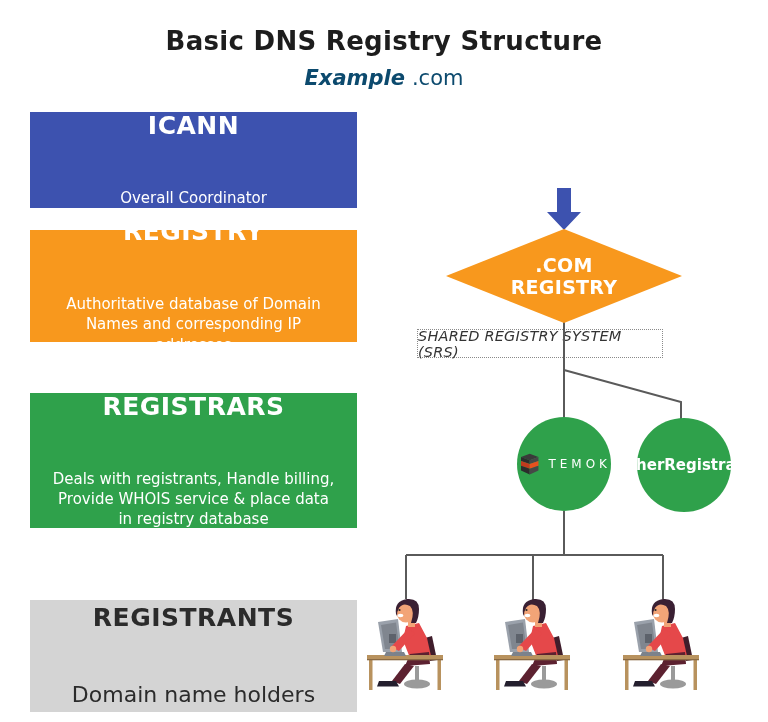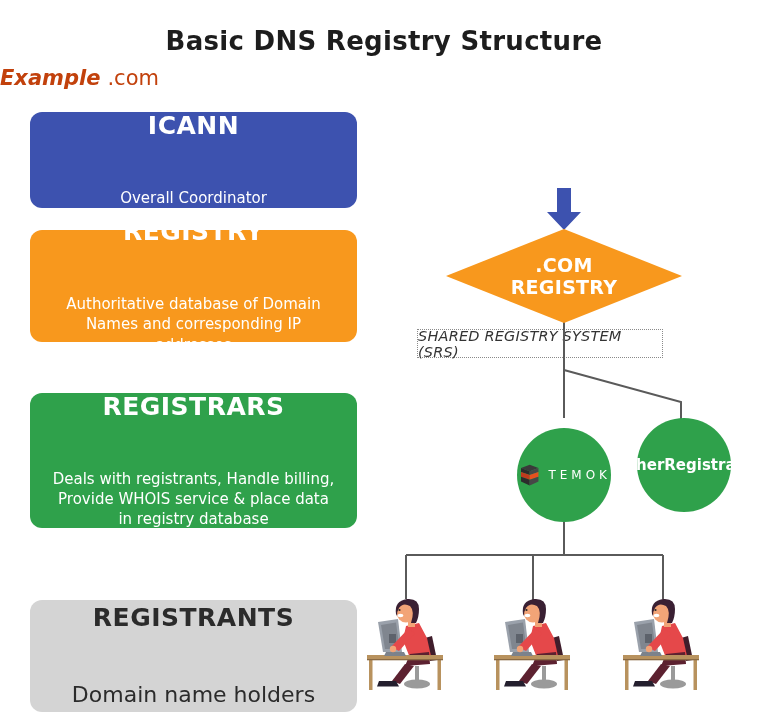--- a/index.html
+++ b/index.html
@@ -12,29 +12,29 @@
     overflow: hidden;
   }
   
   .page-title {
     position: absolute; top: 26px; left: 0; width: 768px;
     text-align: center; font-size: 26px; font-weight: 600;
     color: #1d1d1d; letter-spacing: 0.3px;
   }
   .page-subtitle {
     position: absolute; top: 66px; left: 0; width: 768px;
-    text-align: left; font-size: 21px; color: #c2410c;
+    text-align: center; font-size: 21px; color: #0c4a6e;
   }
   .page-subtitle .brand { font-weight: 700; font-style: italic; margin-right: 7px; }
   .page-subtitle .suffix { font-weight: 400; }
   
   .info-box {
     position: absolute; left: 30px; width: 327px;
     display: flex; flex-direction: column; justify-content: center;
-    text-align: center; color: #ffffff; border-radius: 12px;
+    text-align: center; color: #ffffff; border-radius: 0;
     padding: 6px 20px; gap: 5px;
   }
   .info-box .box-title { font-size: 25px; font-weight: 700; letter-spacing: 0.5px; }
   .info-box .box-desc  { font-size: 15px; line-height: 1.35; font-weight: 500; margin-top: 43px; }
   #box-icann       { top: 112px; height: 96px;  }
   #box-registry    { top: 230px; height: 112px; }
   #box-registrars  { top: 393px; height: 135px; }
   #box-registrants { top: 600px; height: 112px; color:#2b2b2b; }
   #box-registrants .box-desc { font-size: 22px; }
   
@@ -54,21 +54,21 @@
     position: absolute; left: 417px; top: 329px; width: 246px; height: 29px;
     border: 1.6px dotted #8a8a8a; background: #ffffff;
     display: flex; align-items: center; justify-content: center;
     font-size: 14.5px; font-weight: 400; font-style: italic; color: #333;
     z-index: 1; letter-spacing: 0.2px;
   }
   .registrar-circle {
     border-radius: 50%; width: 94px; height: 94px;
     color: #fff; text-align: center; flex-direction: row;
   }
-  #circle-temok { left: 517px; top: 428px; gap: 3px; }
+  #circle-temok { left: 517px; top: 417px; gap: 3px; }
   #circle-temok .temok-brand { font-size: 12px; letter-spacing: 4px; font-weight: 500; margin-left: 3px; }
   #circle-other { left: 637px; top: 418px; font-size: 15px; font-weight: 700; line-height: 1.25; }
   
   #connector-svg { position: absolute; left: 0; top: 0; z-index: 2; pointer-events: none; }
   .person-svg { position: absolute; z-index: 3; }
   #person-1 { left: 366px; top: 598px; }
   #person-2 { left: 493px; top: 598px; }
   #person-3 { left: 622px; top: 598px; }
 </style>
 </head>

